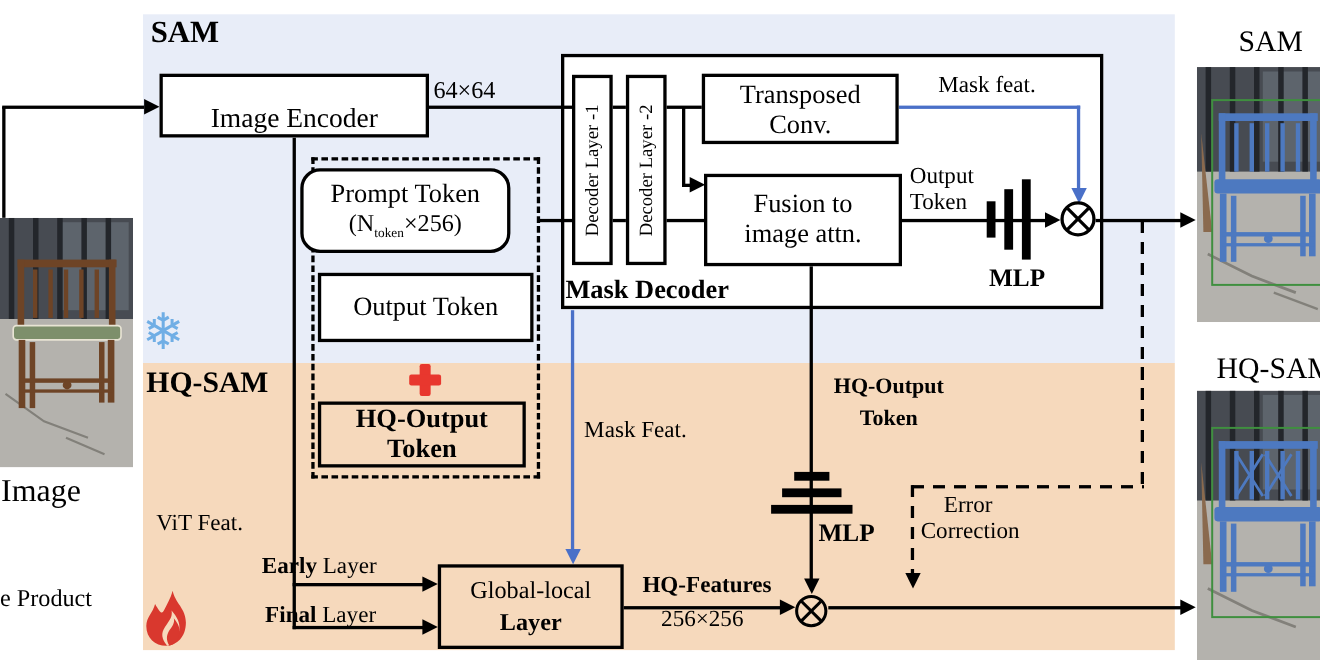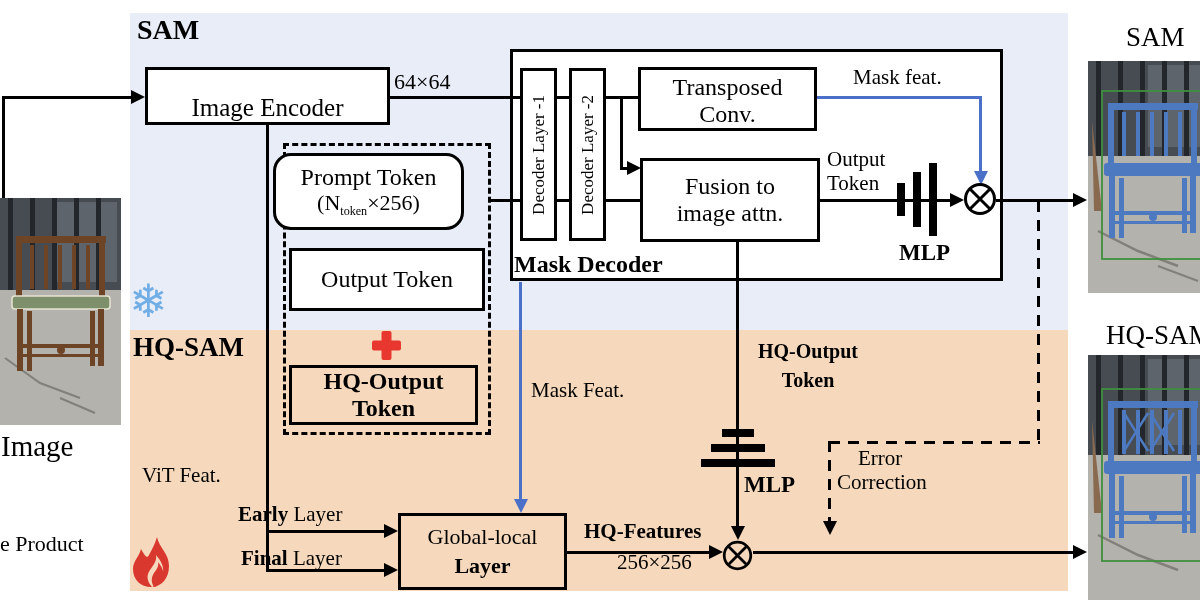--- a/index.html
+++ b/index.html
@@ -187,21 +187,21 @@
 </div>
 
 <div class="box clear" style="left:398px;top:513px;width:169px;height:77px;font-size:22px;line-height:1.3;">
   <span>Global-local</span>
   <span class="b">Layer</span>
 </div>
 
 <div class="hline" style="left:567px;top:551px;width:144px;"></div>
 <div class="arr-r" style="left:709px;top:545px;"></div>
 <div class="lbl b" style="left:584px;top:520px;font-size:21px;text-align:right;">HQ-Features</div>
-<div class="lbl" style="left:601px;top:551px;font-size:21px;margin-left:16px;">256×256</div>
+<div class="lbl" style="left:601px;top:551px;font-size:21px;">256×256</div>
 <svg class="abs" style="left:721px;top:539px;z-index:3;" width="33" height="33" viewBox="0 0 36 36">
   <circle cx="18" cy="18" r="14.5" fill="var(--hq-bg)" stroke="#000" stroke-width="3"></circle>
   <line x1="8.5" y1="8.5" x2="27.5" y2="27.5" stroke="#000" stroke-width="3"></line>
   <line x1="27.5" y1="8.5" x2="8.5" y2="27.5" stroke="#000" stroke-width="3"></line>
 </svg>
 <div class="hline" style="left:753px;top:551px;width:322px;"></div>
 <div class="arr-r" style="left:1073px;top:545px;"></div>
 
 <div class="dash-v" style="left:1037px;top:201px;height:241px;"></div>
 <div class="dash-h" style="left:829px;top:441px;width:211px;"></div>

